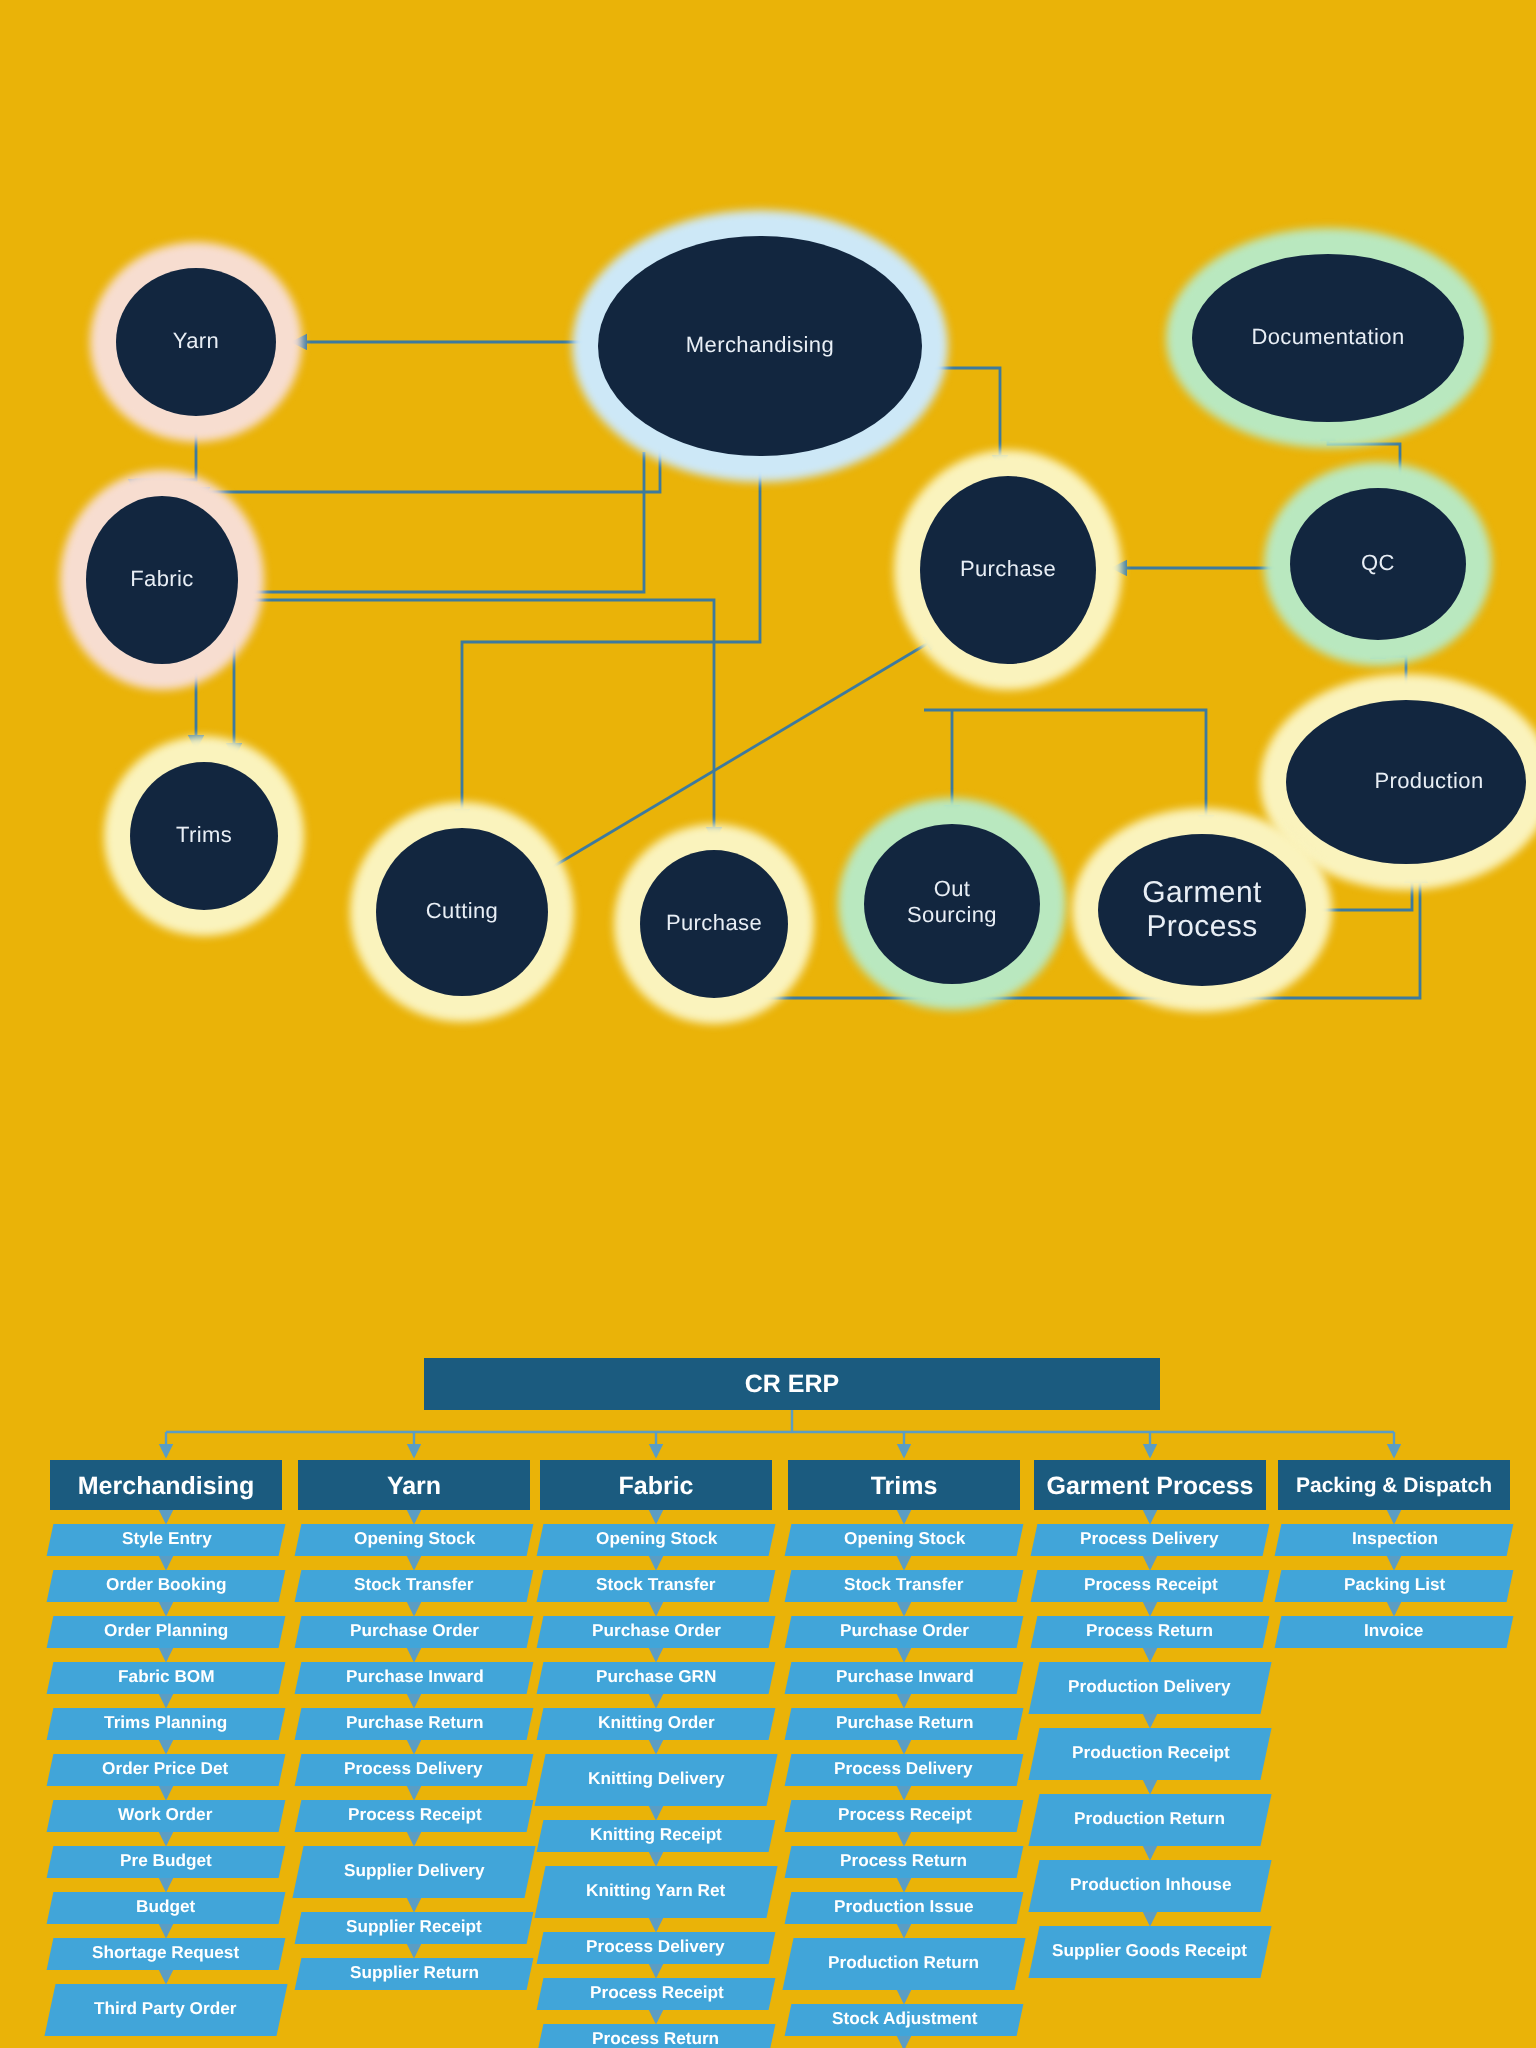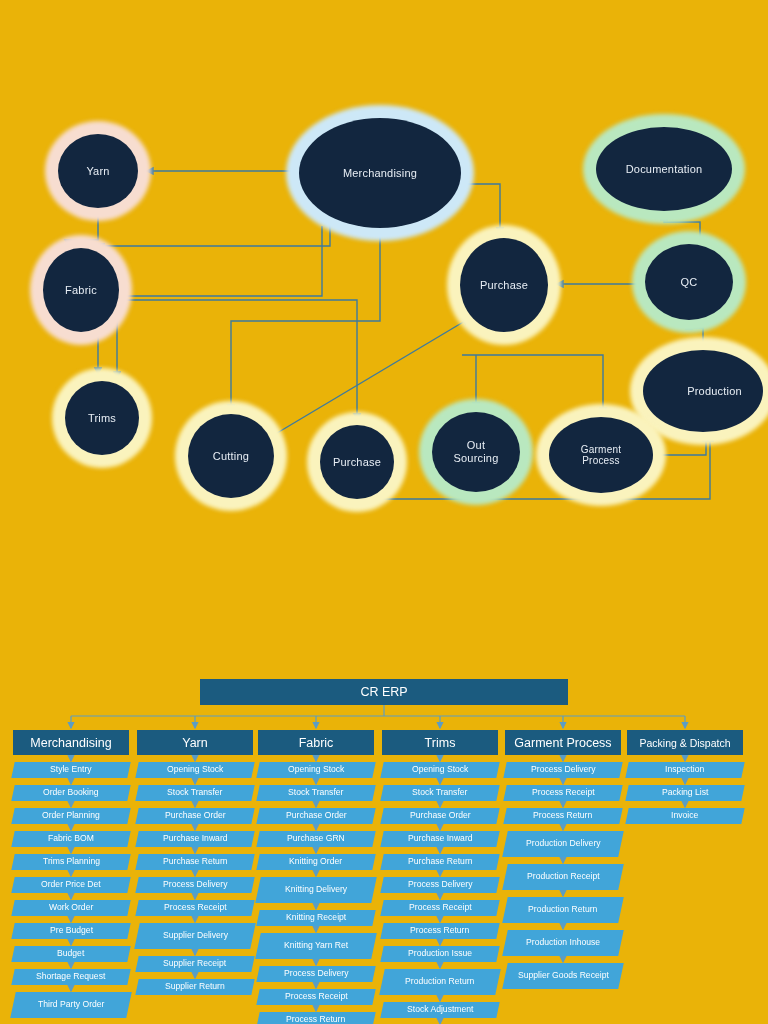--- a/index.html
+++ b/index.html
@@ -45,22 +45,22 @@
   .glow {
     position: absolute;
     border-radius: 50%;
     z-index: 1;
     filter: blur(2px);
   }
 
   
   #flowchart {
     position: absolute;
-    left: 0; top: 620px;
-    width: 704px; height: 404px;
+    left: 12px; top: 620px;
+    width: 704px; height: 404px; font-weight: bold;
   }
   #flow-svg {
     position: absolute; left: 0; top: 0;
     width: 768px; height: 404px;
     z-index: 1;
   }
   #root-box {
     position: absolute;
     left: 200px; top: 59px;
     width: 368px; height: 26px;
@@ -185,21 +185,21 @@
         <div class="glow" style="left: 307px; top: 412px; width: 100px; height: 100px; background: rgb(250, 243, 189);"></div>
         <div class="node" style="left: 320px; top: 425px; width: 74px; height: 74px; background: rgb(18, 38, 63); color: rgb(232, 238, 245); font-size: 11px;">
           <span style="white-space: pre-line;">Purchase</span>
         </div>
         <div class="glow" style="left: 419px; top: 399px; width: 114px; height: 106px; background: rgb(185, 232, 191);"></div>
         <div class="node" style="left: 432px; top: 412px; width: 88px; height: 80px; background: rgb(18, 38, 63); color: rgb(232, 238, 245); font-size: 11px;">
           <span style="white-space: pre-line;">Out
 Sourcing</span>
         </div>
         <div class="glow" style="left: 536px; top: 404px; width: 130px; height: 102px; background: rgb(250, 243, 189);"></div>
-        <div class="node" style="left: 549px; top: 417px; width: 104px; height: 76px; background: rgb(18, 38, 63); color: rgb(232, 238, 245); font-size: 10px;">
+        <div class="node" style="left: 549px; top: 417px; width: 104px; height: 76px; background: rgb(18, 38, 63); color: rgb(232, 238, 245); font-size: 15px;">
           <span style="white-space: pre-line;">Garment
 Process</span>
         </div>
       </div>
   </div>
 
   <div id="flowchart">
     <svg id="flow-svg" viewBox="0 0 768 404" xmlns="http://www.w3.org/2000/svg">
       <defs>
         <marker id="arr2" markerWidth="7" markerHeight="7" refX="5" refY="3" orient="auto">

